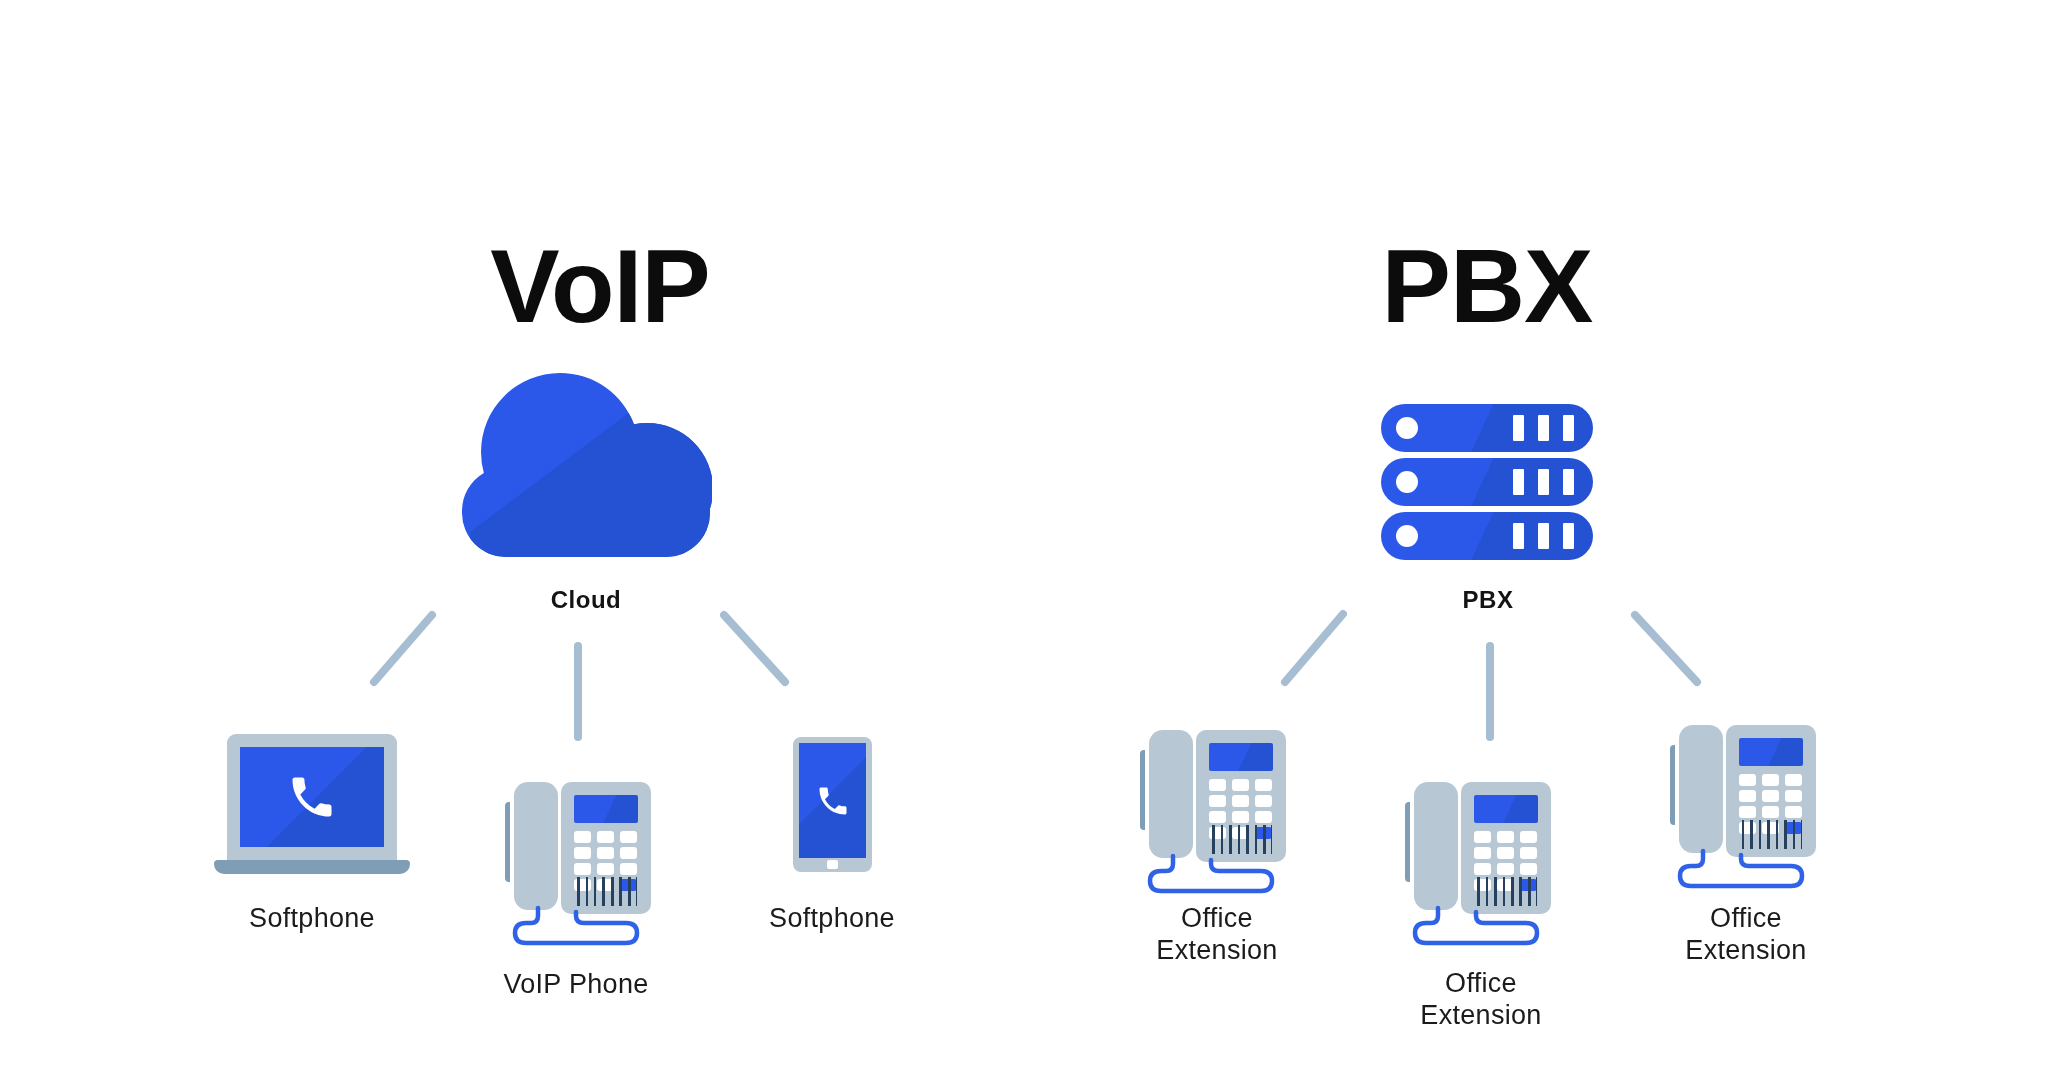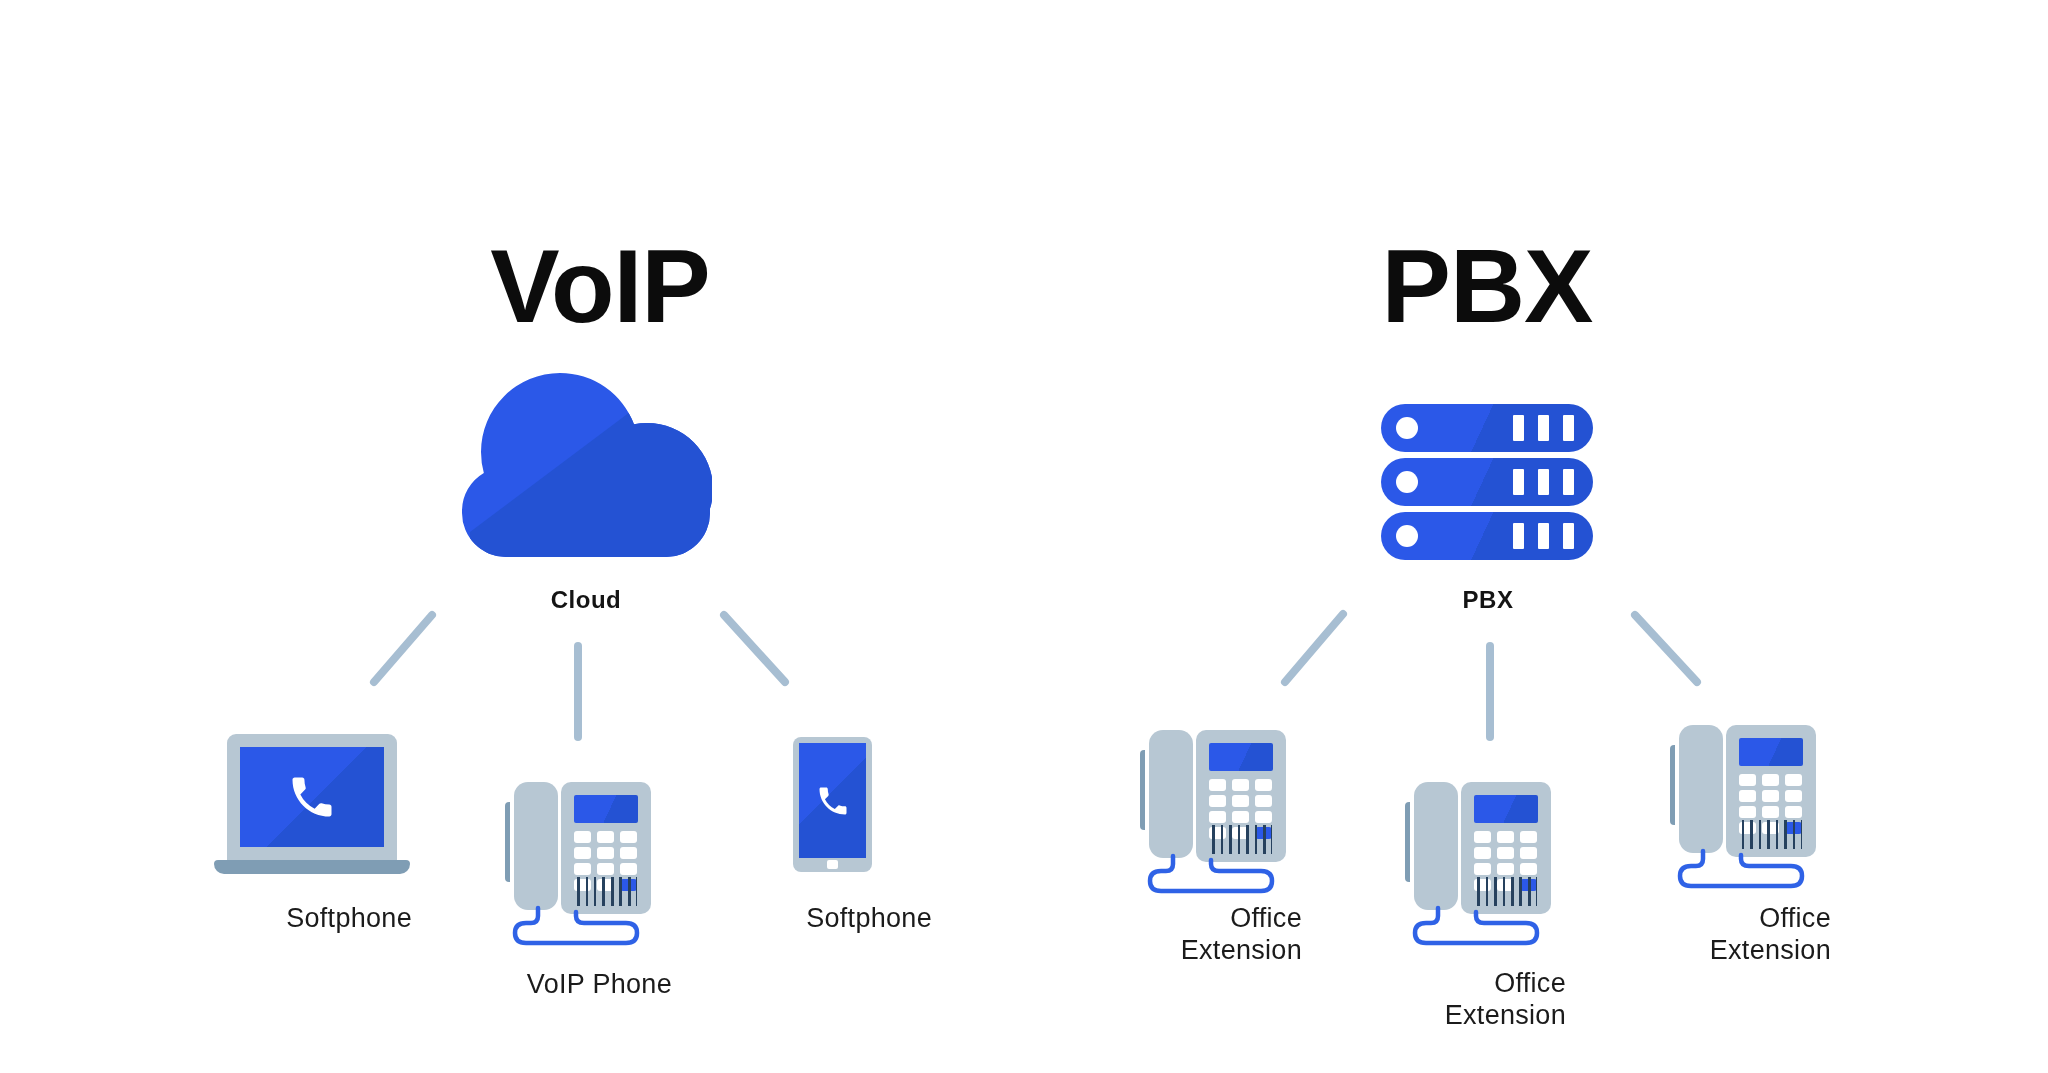--- a/index.html
+++ b/index.html
@@ -19,21 +19,21 @@
   }
   .section-title{
     position:absolute;width:420px;text-align:center;
     font-size:104px;font-weight:900;line-height:1;color:#0c0c0c;letter-spacing:-1px;
   }
   .hub-label{
     position:absolute;width:220px;text-align:center;
     font-size:24px;font-weight:700;letter-spacing:.5px;color:#141414;
   }
   .device-label{
-    position:absolute;text-align:right;
+    position:absolute;text-align:center;
     font-size:27px;font-weight:400;line-height:1.2;letter-spacing:.3px;color:#1b1b1b;
   }
   .connector-svg{position:absolute;left:0;top:0;pointer-events:none;}
 
   
   .cloud{position:absolute;left:460px;top:360px;width:252px;height:185px;}
 
   
   .laptop{position:absolute;left:214px;top:722px;width:196px;height:140px;}
   .lp-frame{position:absolute;left:13px;top:0;width:170px;height:126px;background:var(--device-gray);border-radius:9px 9px 0 0;}
@@ -133,21 +133,21 @@
           <span></span>
             <span></span>
             <span class="blue-key"></span>
         </div>
         <div class="dp-grill"></div>
       </div>
       <svg class="dp-cord" width="150" height="50">
         <path d="M33,6 v8 q0,7 -7,7 h-5 q-11,0 -11,10 q0,10 11,10 h100 q11,0 11,-10 q0,-10 -11,-10 h-42 q-8,0 -8,-7 v-4" fill="none" stroke="#2f62e6" stroke-width="4.5" stroke-linecap="round"></path>
       </svg>
     </div>
-    <div class="device-label" style="left:432px;top:956px;width:240px;">VoIP Phone</div>
+    <div class="device-label" style="left:456px;top:956px;width:240px;">VoIP Phone</div>
 
     <div class="smartphone">
       <div class="sp-screen">
         <svg width="36" height="36" viewBox="0 0 24 24">
           <path fill="#ffffff" d="M6.62 10.79c1.44 2.83 3.76 5.14 6.59 6.59l2.2-2.21c.27-.27.67-.36 1.02-.24 1.12.37 2.33.57 3.57.57.55 0 1 .45 1 1V20c0 .55-.45 1-1 1-9.39 0-17-7.61-17-17 0-.55.45-1 1-1h3.5c.55 0 1 .45 1 1 0 1.25.2 2.45.57 3.57.11.35.03.74-.25 1.02l-2.2 2.2z"></path>
         </svg>
       </div>
       <div class="sp-home"></div>
     </div>
     <div class="device-label" style="left:732px;top:890px;width:200px;">Softphone</div>

